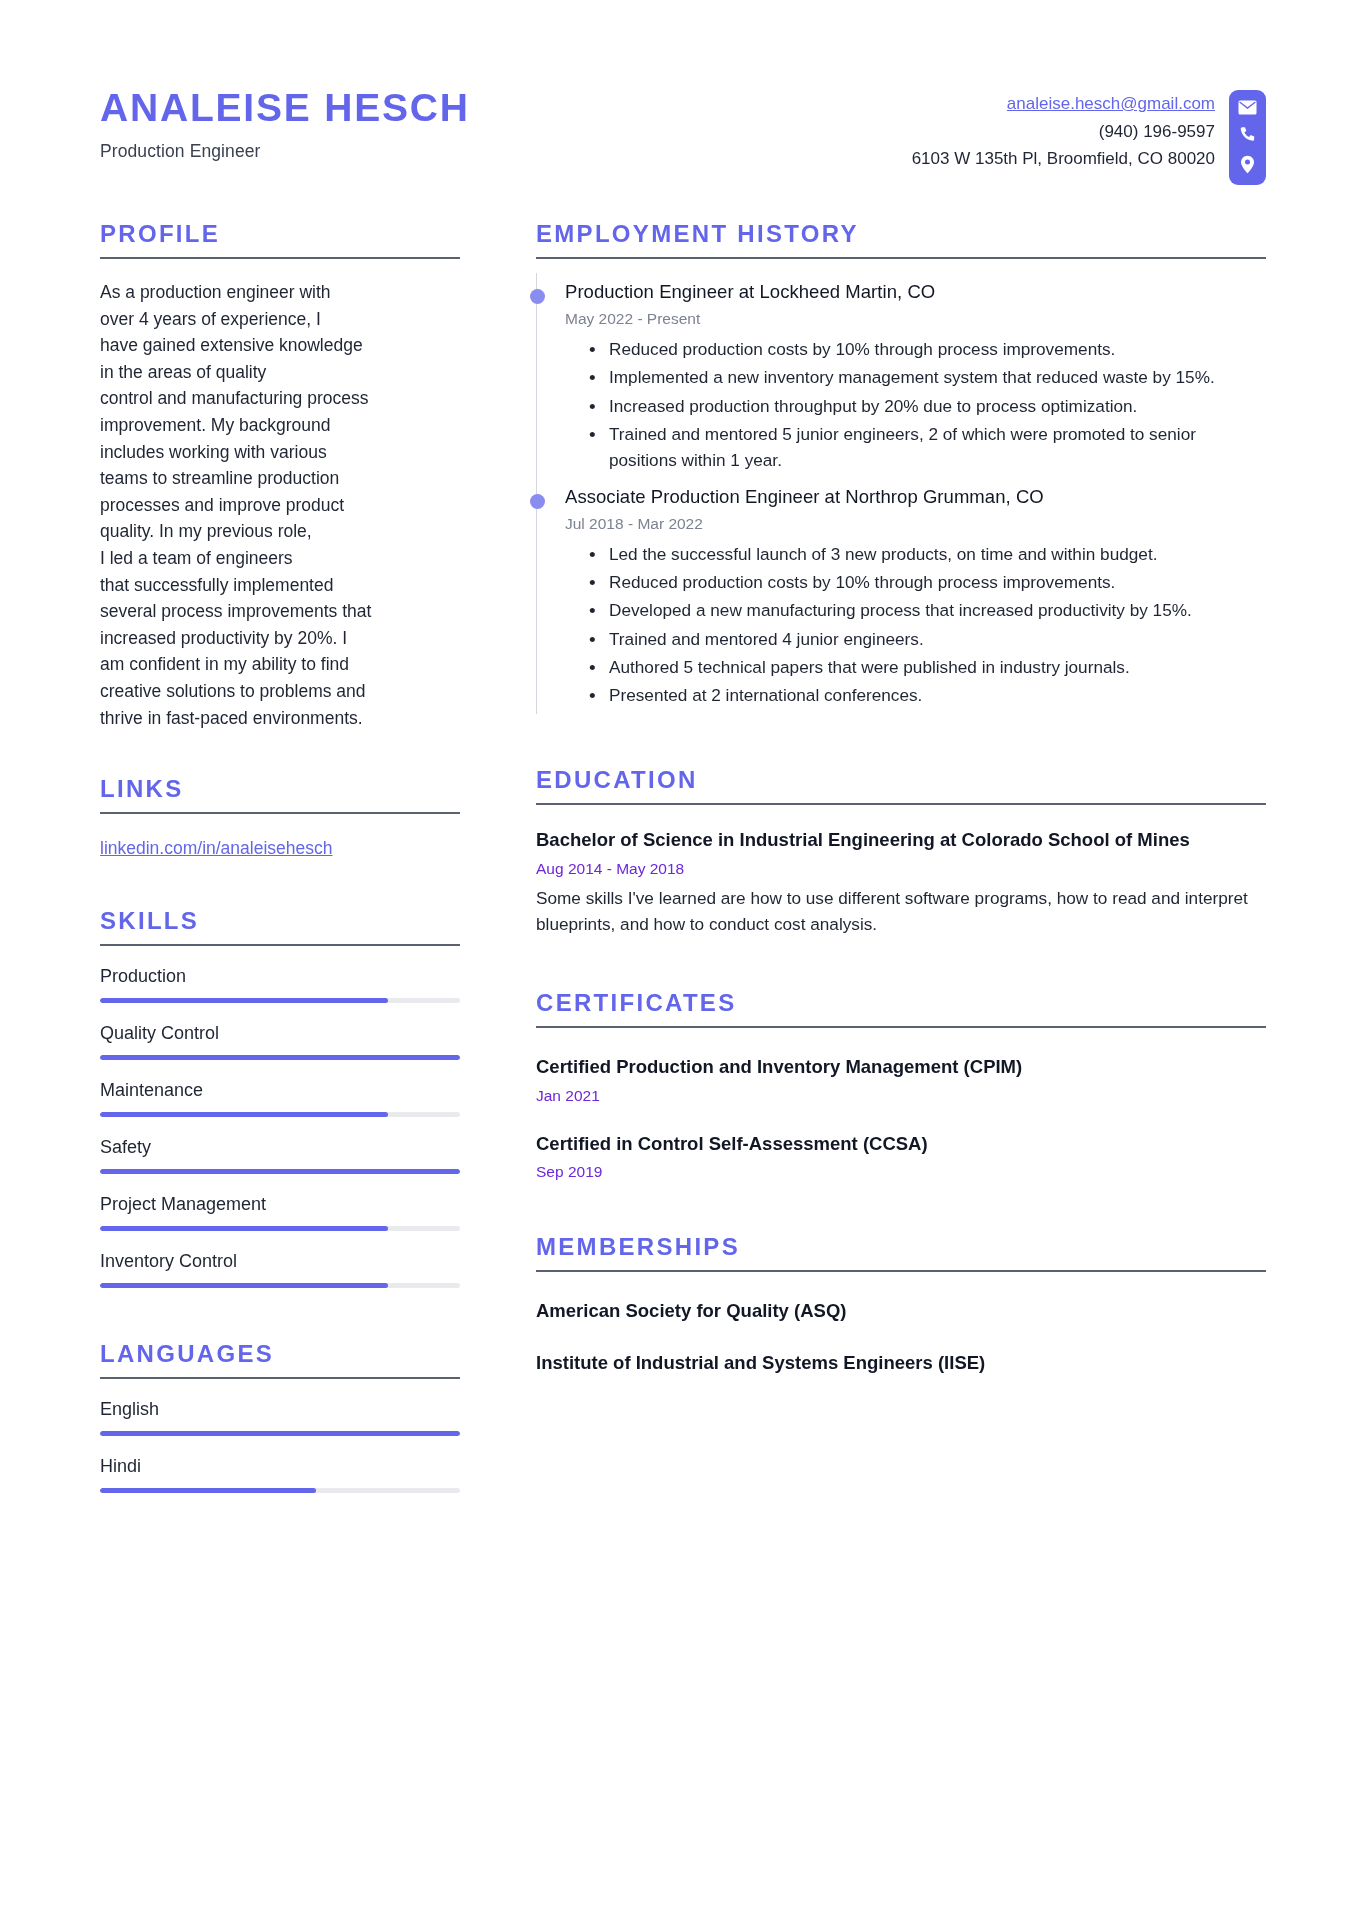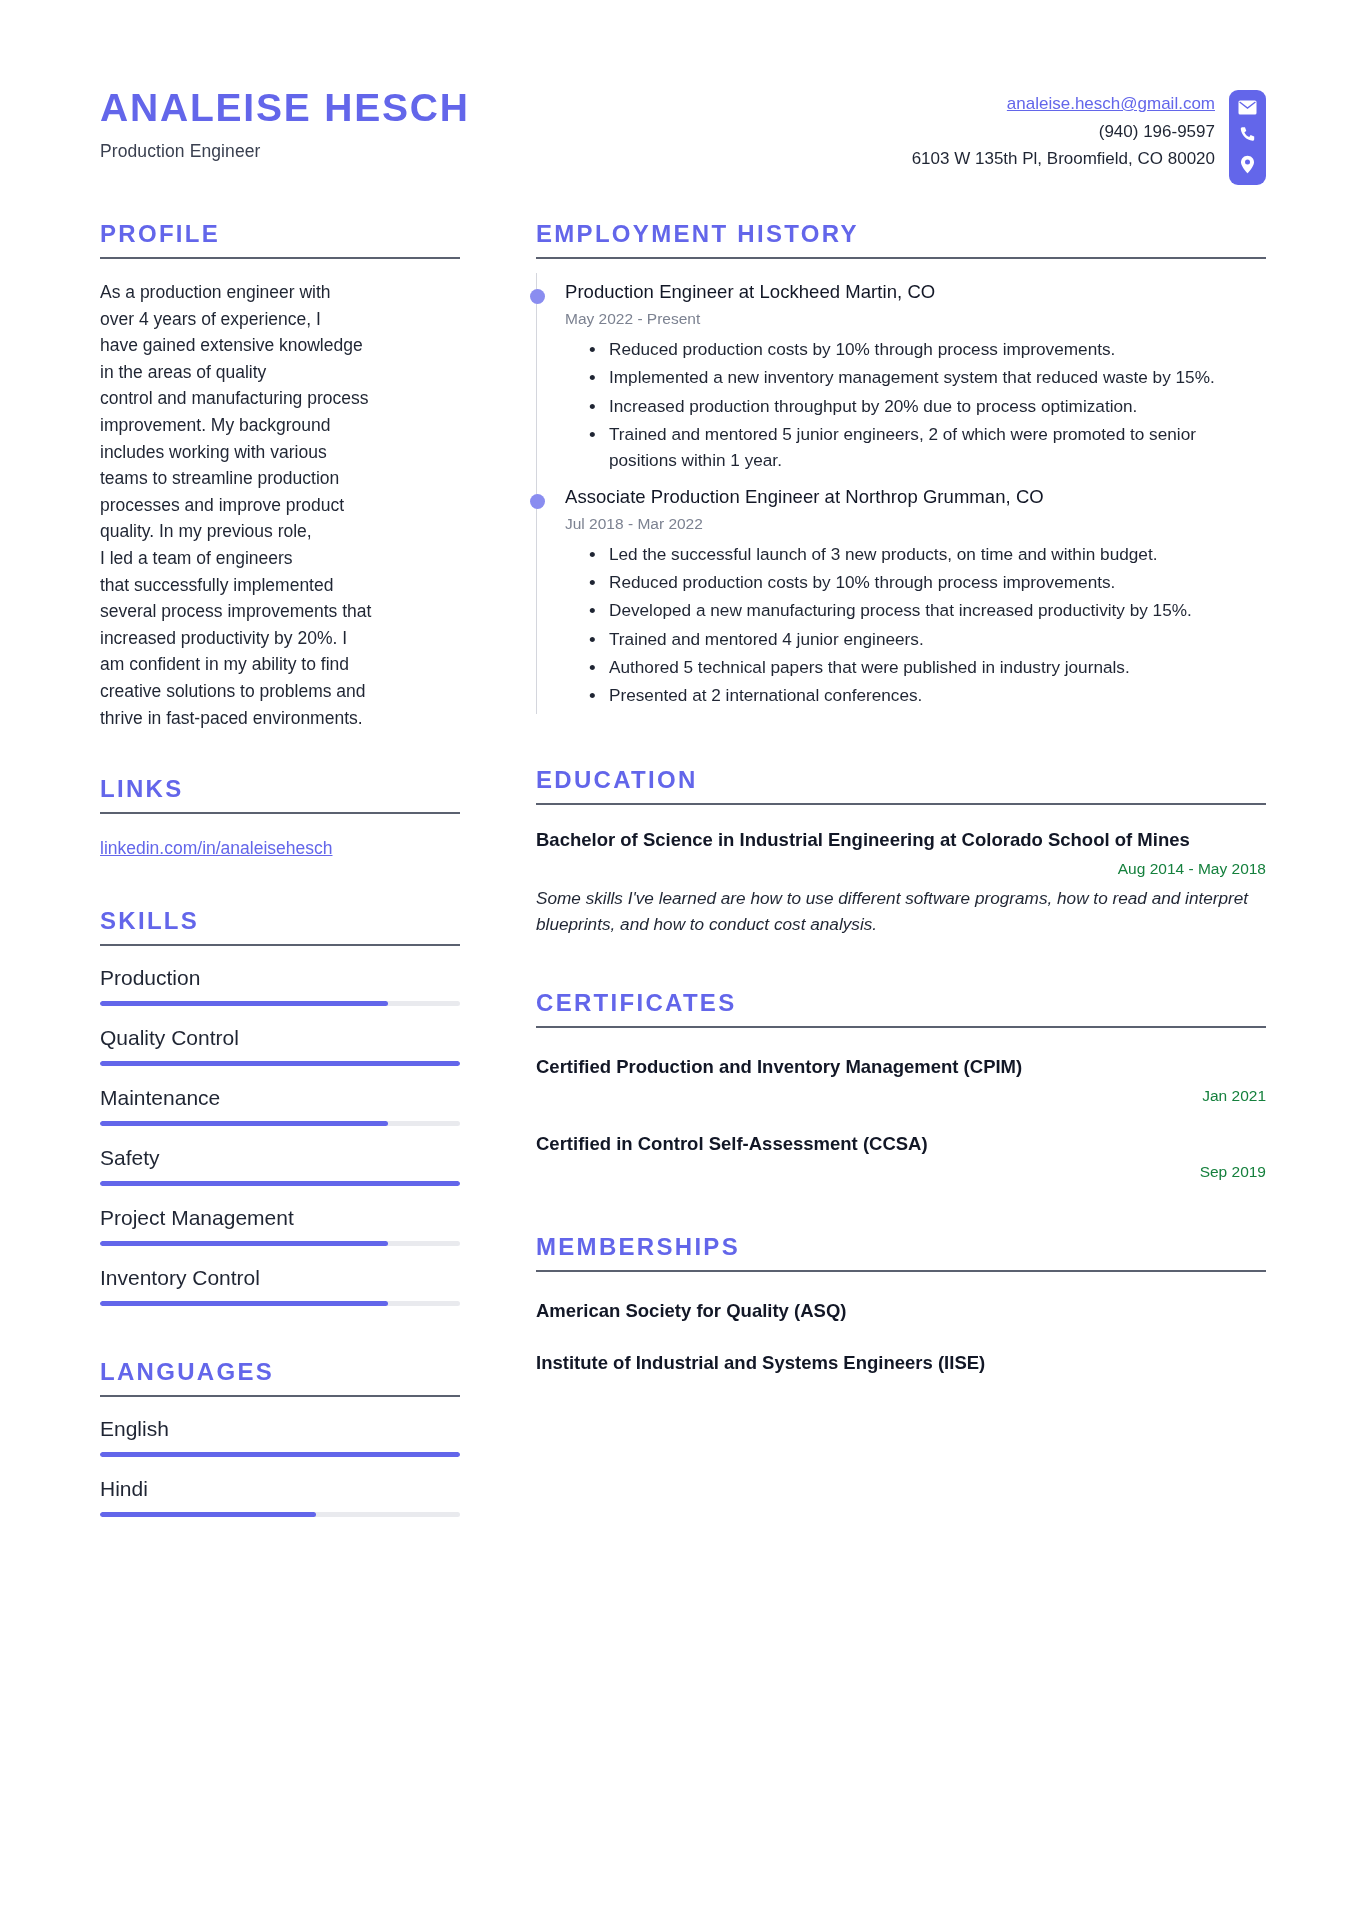--- a/index.html
+++ b/index.html
@@ -114,21 +114,21 @@
     color: #6366ea;
     text-decoration: underline;
     margin-top: 24px;
   }
 
   
   .skills-block { margin-top: 48px; }
   .languages-block { margin-top: 52px; }
   .skill-row { margin-top: 20px; }
   .skill-name {
-    font-size: 21px;
+    font-size: 18px;
     color: #1f2533;
     margin-bottom: 11px;
   }
   .bar-track {
     height: 5px;
     background: #e9eaee;
     border-radius: 3px;
     overflow: hidden;
   }
   .bar-fill {
@@ -196,30 +196,28 @@
 
   .entry { margin-top: 22px; }
   .entry-title {
     font-size: 18.5px;
     font-weight: bold;
     color: #121726;
     line-height: 1.42;
   }
   .entry-date {
     font-size: 15.5px;
-    color: #15803d;
+    color: #6d28d9;
     margin-top: 6px;
-    text-align: right;
   }
   .entry-desc {
     font-size: 17.2px;
     line-height: 1.5;
     color: #1f2533;
     margin-top: 8px;
-    font-style: italic;
   }
   .cert-entry { margin-top: 26px; }
   .member-entry { margin-top: 26px; }
 </style>
 </head>
 <body>
 
 <div class="page">
 
   <div class="header">

